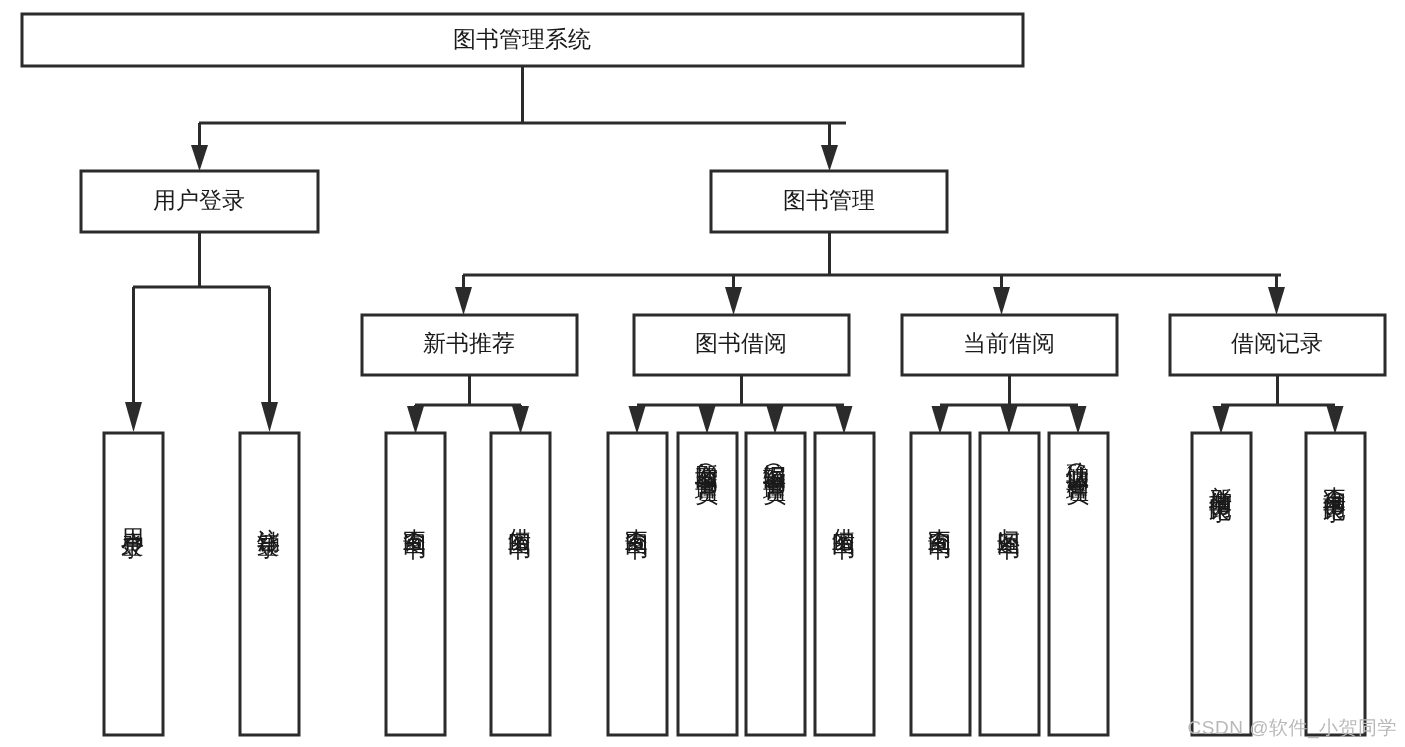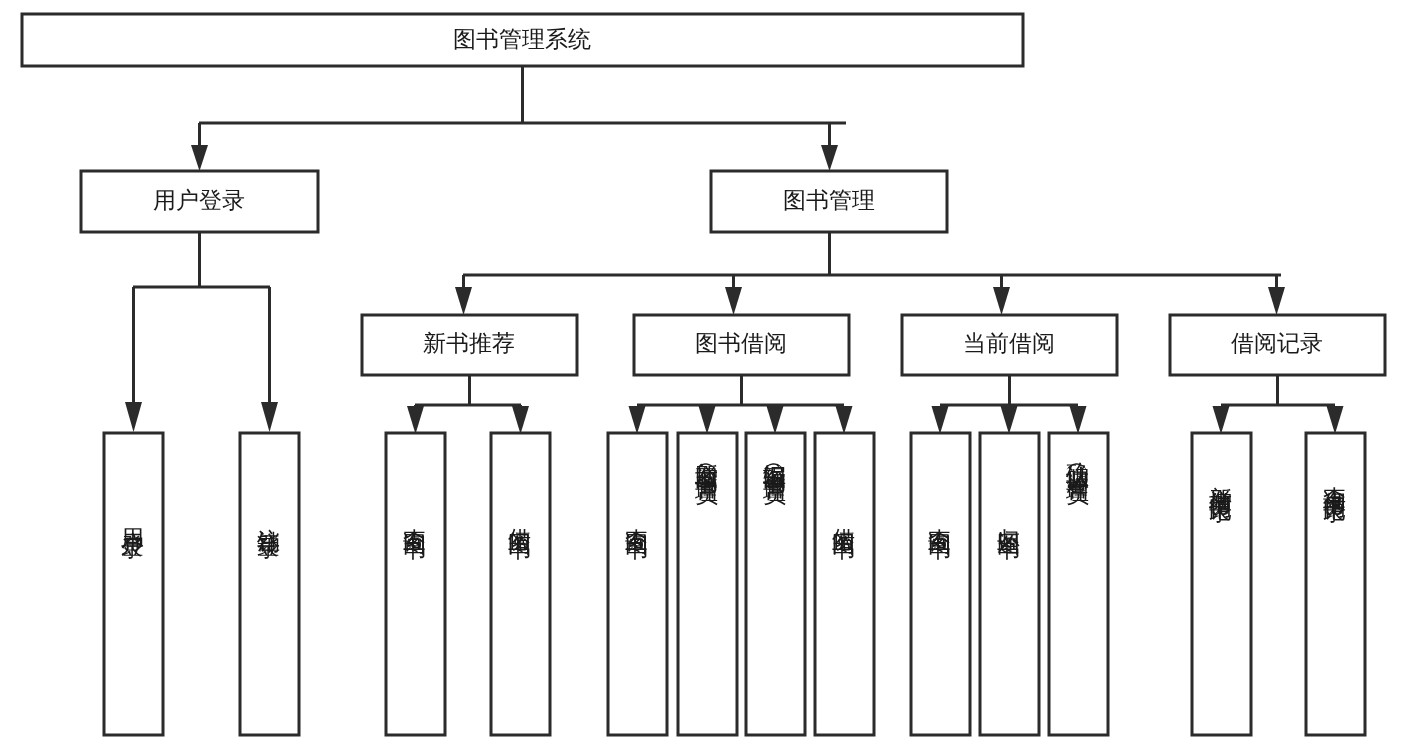--- a/index.html
+++ b/index.html
@@ -232,14 +232,15 @@
       <rect class="node-box" x="1192" y="433" width="59" height="302"></rect>
       <text class="node-label-v" x="1221" y="468" text-anchor="start">新增借阅记录</text>
     </g>
     <g>
       <rect class="node-box" x="1306" y="433" width="59" height="302"></rect>
       <text class="node-label-v" x="1335" y="468" text-anchor="start">查询借阅记录</text>
     </g>
 
   </svg>
 
+  <div class="watermark-text">CSDN @软件_小贺同学</div>
 
 </div>
 
 </body></html>

